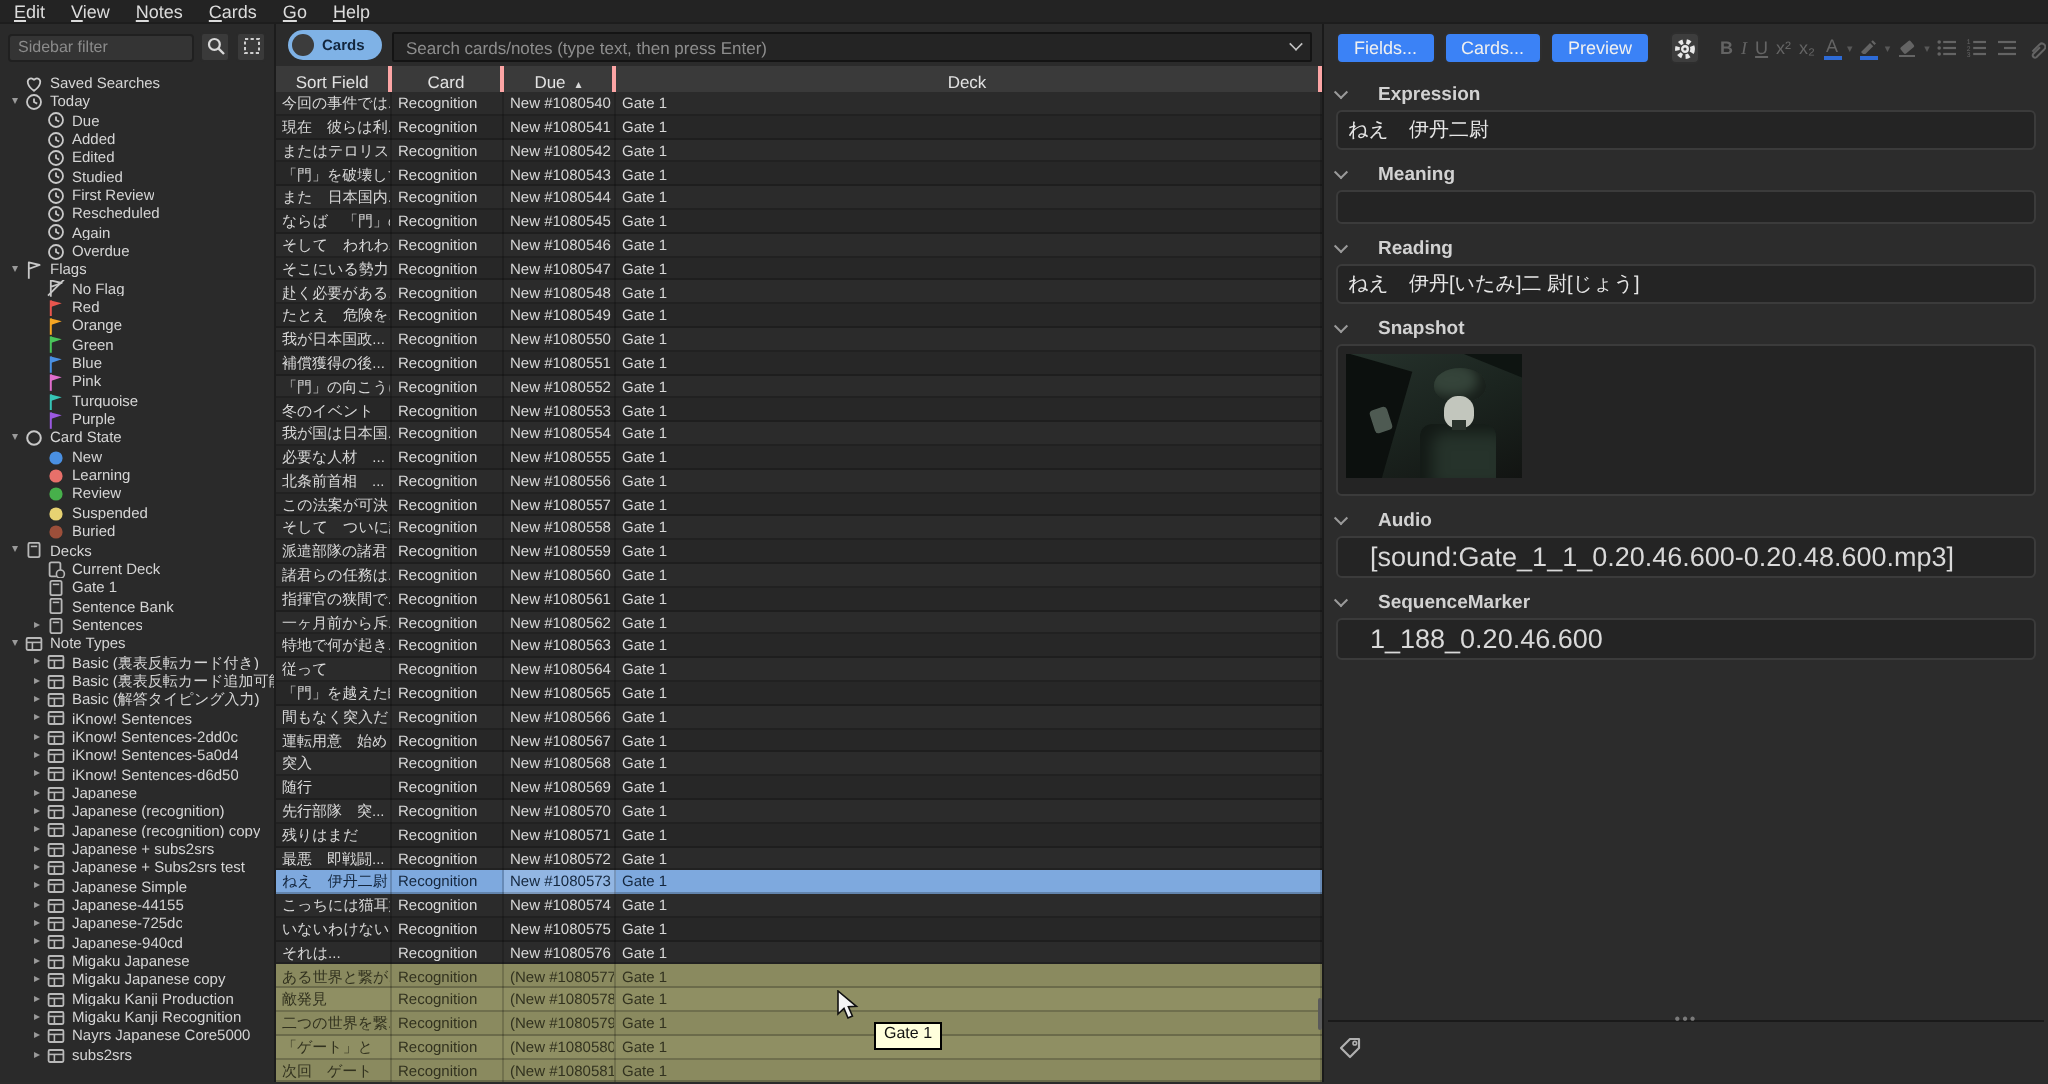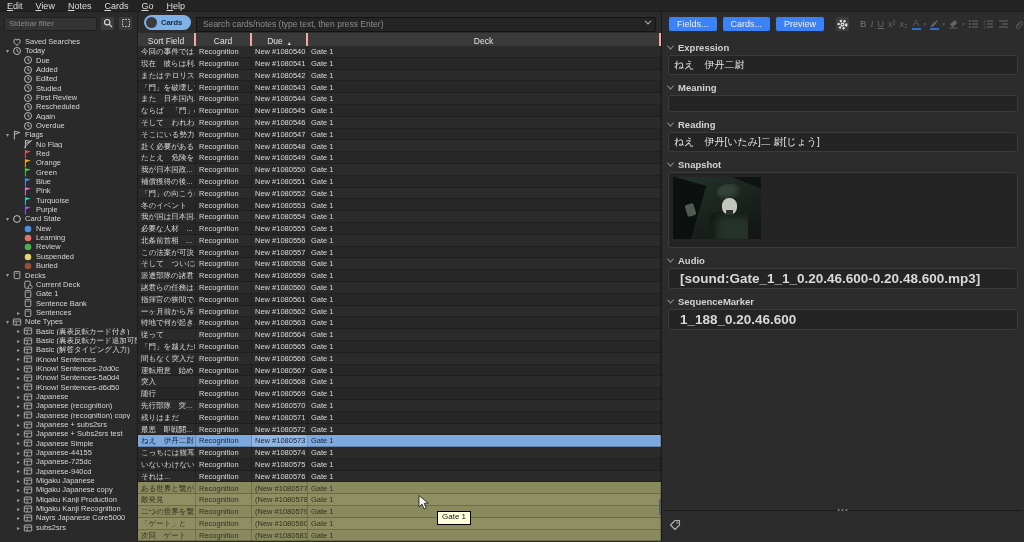--- a/index.html
+++ b/index.html
@@ -72,27 +72,27 @@
             font-size:9px; height:16px; padding:0 8px; font-family:"Liberation Sans",sans-serif; }
   .icon-btn { width:16px; height:16px; background:#3d3d3d; border:1px solid #2e2e2e; border-radius:3px;
               display:flex; align-items:center; justify-content:center; }
   .fmt { width:13px; height:14px; display:flex; flex-direction:column; align-items:center; justify-content:center;
          color:#646464; font-size:9px; line-height:1; }
   .fmt .bar { width:9px; height:2px; margin-top:1px; }
   .mini-chev { font-size:5.5px; color:#585858; margin:0 -1px; }
   .fmt svg { display:block; }
 
   .fields { padding:0 6px; }
-  .flabel { display:flex; align-items:center; gap:5px; margin-top:7px; margin-bottom:3px; height:10px; }
+  .flabel { display:flex; align-items:center; gap:16px; margin-top:7px; margin-bottom:3px; height:10px; }
   .fchev { width:5px; height:5px; border-right:1.3px solid #9a9a9a; border-bottom:1.3px solid #9a9a9a;
            transform:rotate(45deg) translate(-1px,-1px); flex:none; }
   .fname { font-size:9.5px; font-weight:bold; color:#d2d2d2; }
   .fbox { background:#242424; border:1px solid #3b3b3b; border-radius:3px; min-height:17px;
           font-size:10px; color:#e6e6e6; padding:2px 5px; white-space:nowrap; overflow:hidden; }
-  .fbox.large { font-size:13.5px; color:#d9d9d9; min-height:20px; padding:2px 11px;font-weight:bold; }
+  .fbox.large { font-size:13.5px; color:#d9d9d9; min-height:20px; padding:2px 16px; }
   .fbox.imagebox { height:76px; padding:4px; }
 
   .snap-img { position:relative; width:88px; height:62px; overflow:hidden;
               background:linear-gradient(155deg,#26322c 0%,#1b241f 50%,#121412 100%); }
   .snap-img div { position:absolute; }
   .sn-dark-l { left:-16px; top:2px; width:40px; height:72px; background:#0c100e; transform:rotate(16deg); }
   .sn-beam { left:52px; top:-6px; width:46px; height:12px; background:#0e1411; transform:rotate(22deg); }
   .sn-hand { left:13px; top:27px; width:9px; height:12px; background:#4e5a52; transform:rotate(-18deg); border-radius:2px; }
   .sn-helmet { left:44px; top:7px; width:26px; height:17px; background:#35443a; border-radius:50% 50% 44% 44%;
                box-shadow:inset -4px -3px 6px rgba(0,0,0,.55); }

